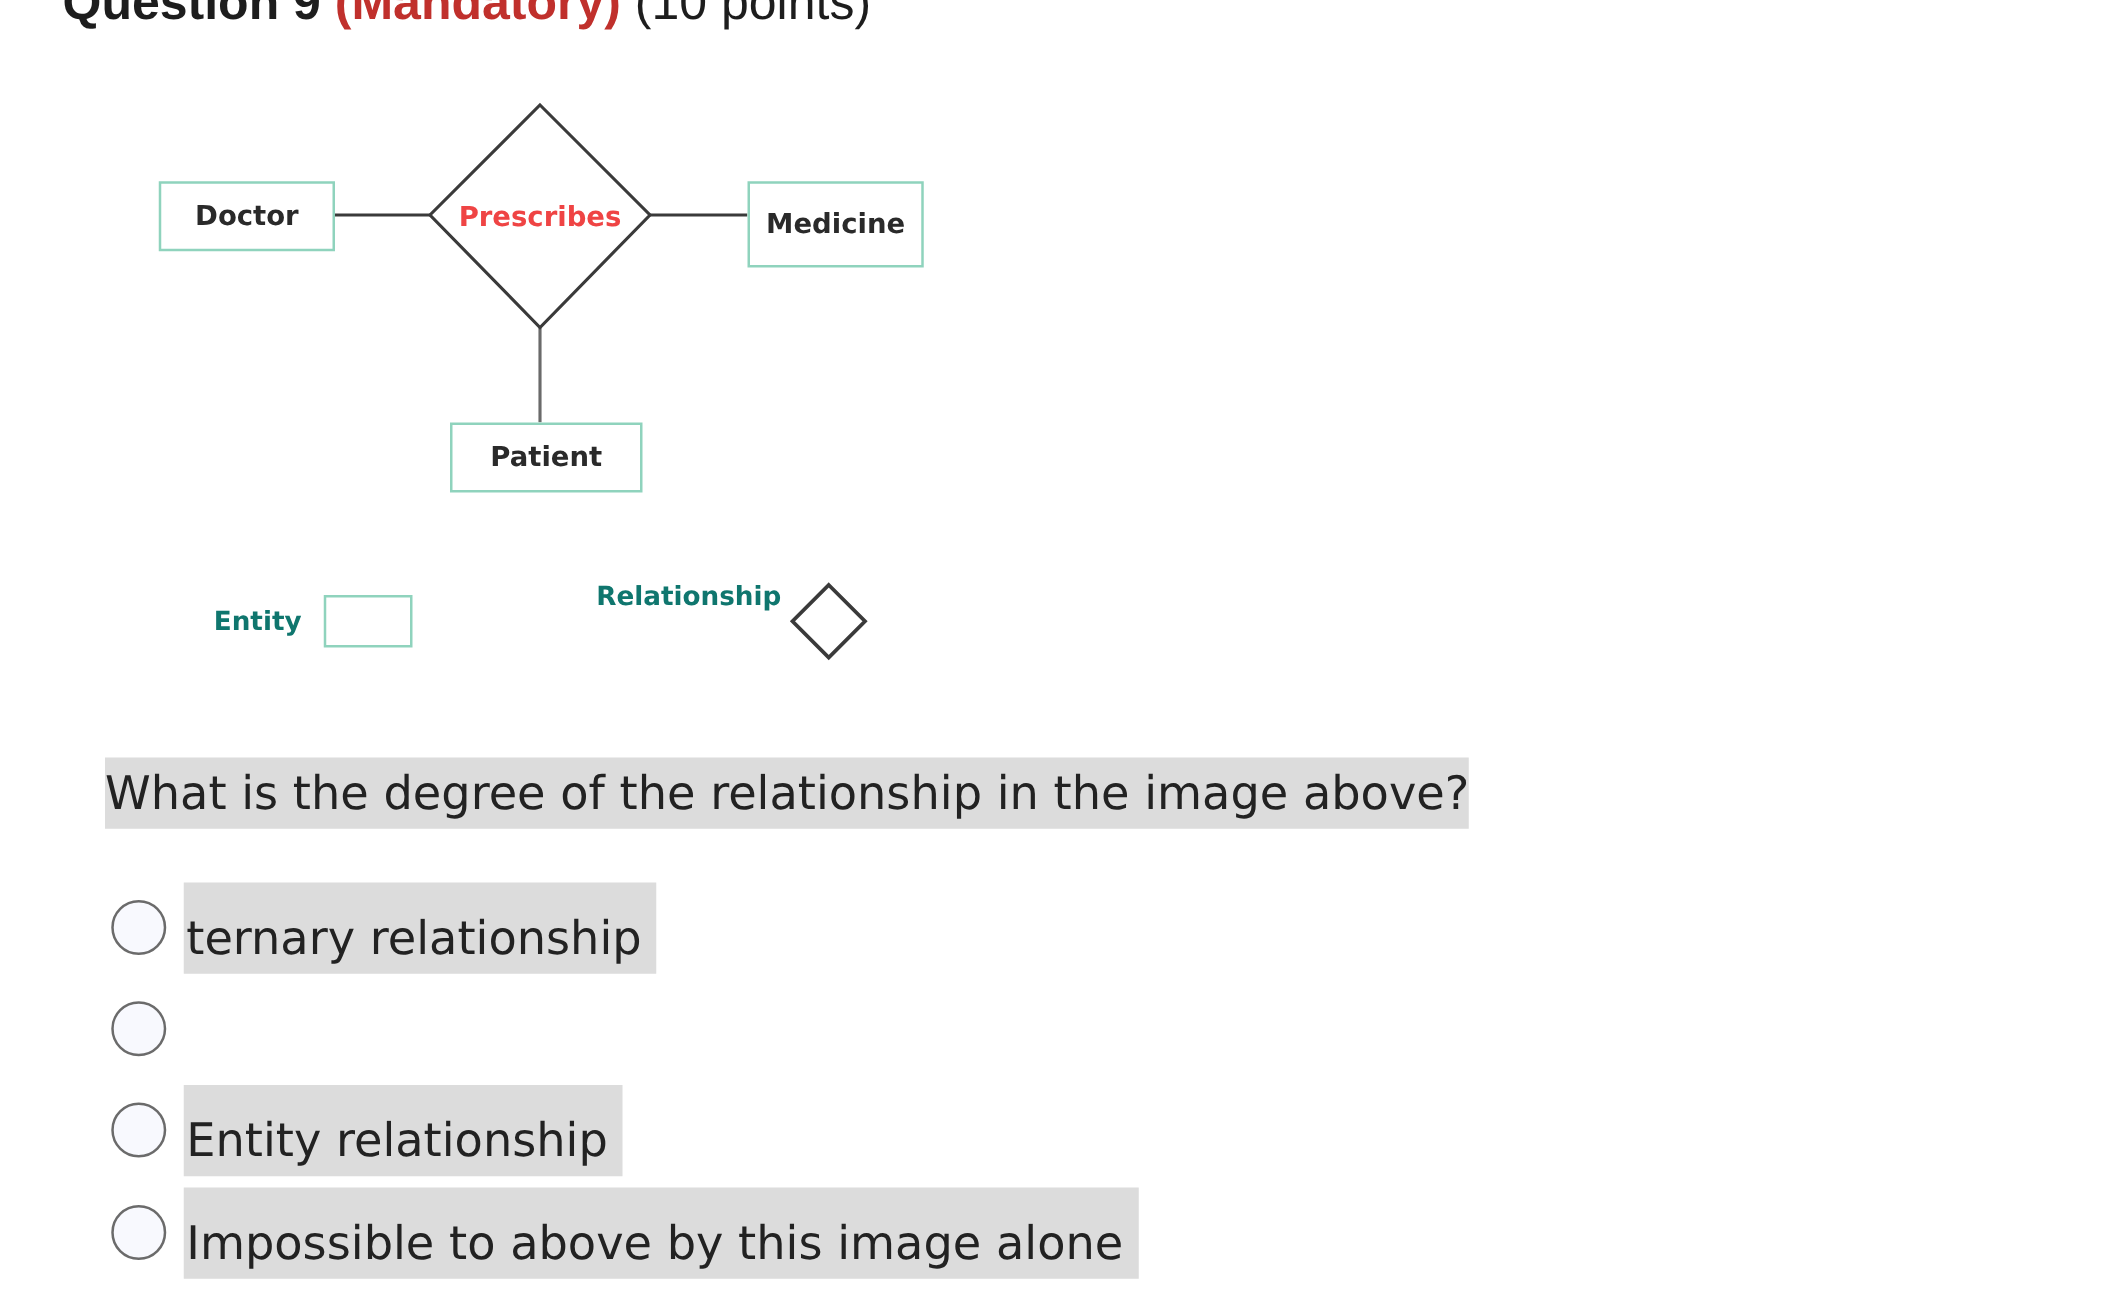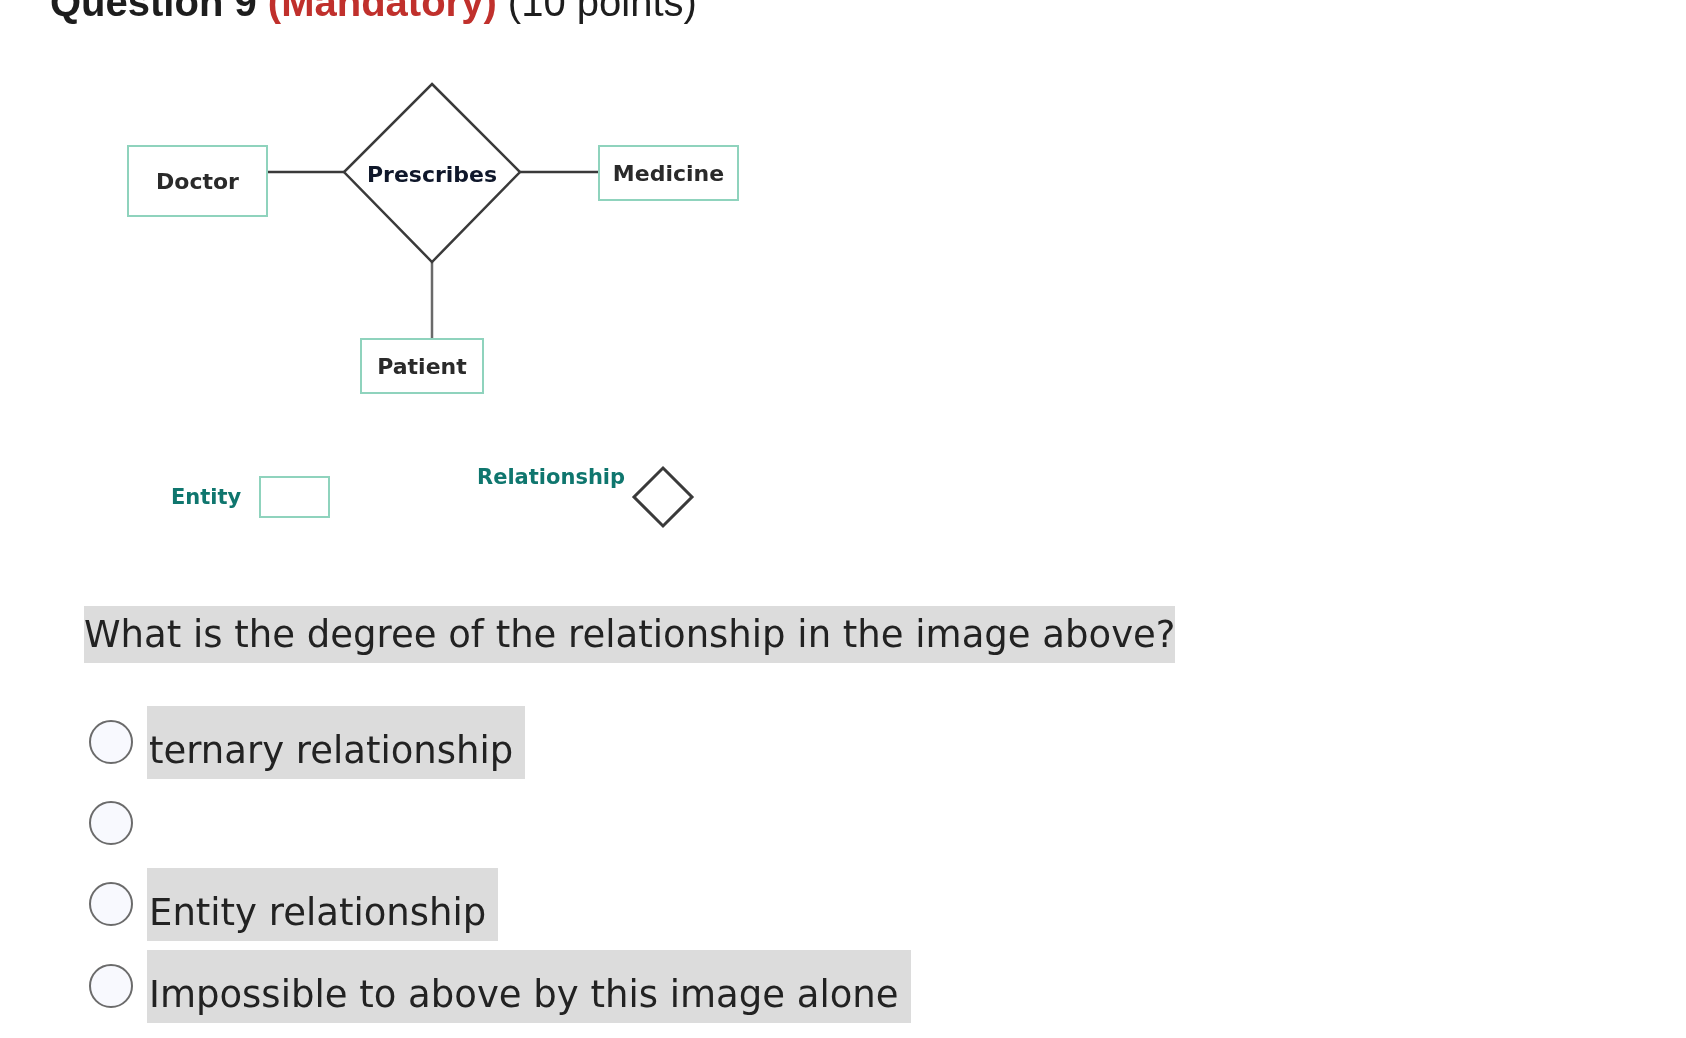--- a/index.html
+++ b/index.html
@@ -55,21 +55,21 @@
       font-family: "DejaVu Sans", sans-serif;
       font-weight: bold;
       font-size: 22px;
       color: #2a2a2a;
     }
     .diamond-label {
       position: absolute;
       font-family: "DejaVu Sans", sans-serif;
       font-weight: bold;
       font-size: 22px;
-      color: #0f172a;
+      color: #ef4444;
       transform: translate(-50%, -50%);
       white-space: nowrap;
     }
     .legend-label {
       position: absolute;
       font-family: "DejaVu Sans", sans-serif;
       font-weight: bold;
       font-size: 21px;
       color: #0f766e;
       transform: translateY(-50%);
@@ -142,27 +142,27 @@
 
     <line x1="267" y1="172" x2="344" y2="172" stroke="#3a3a3a" stroke-width="2.5"></line>
     <line x1="520" y1="172" x2="598" y2="172" stroke="#3a3a3a" stroke-width="2.5"></line>
     <line x1="432" y1="262" x2="432" y2="338" stroke="#6a6a6a" stroke-width="2.5"></line>
 
     <polygon points="432,84 520,172 432,262 344,172" fill="#ffffff" stroke="#3a3a3a" stroke-width="2.5"></polygon>
 
     <polygon points="663,468 692,497 663,526 634,497" fill="#ffffff" stroke="#3a3a3a" stroke-width="3"></polygon>
   </svg>
 
-  <div class="entity-box" style="left:127px; top:145px; width:141px; height:72px;">
+  <div class="entity-box" style="left:127px; top:145px; width:141px; height:56px;">
     <span>Doctor</span>
   </div>
-  <div class="entity-box" style="left:598px; top:145px; width:141px; height:56px;">
+  <div class="entity-box" style="left:598px; top:145px; width:141px; height:69px;">
     <span>Medicine</span>
   </div>
-  <div class="entity-box" style="left:360px; top:338px; width:124px; height:56px;">
+  <div class="entity-box" style="left:360px; top:338px; width:154px; height:56px;">
     <span>Patient</span>
   </div>
 
   <div class="diamond-label" style="left:432px; top:174px;">Prescribes</div>
 
   <div class="legend-label" style="left:171px; top:497px;">Entity</div>
   <div class="legend-entity-box" style="left:259px; top:476px; width:71px; height:42px;"></div>
   <div class="legend-label" style="left:477px; top:477px;">Relationship</div>
 </div>
 

